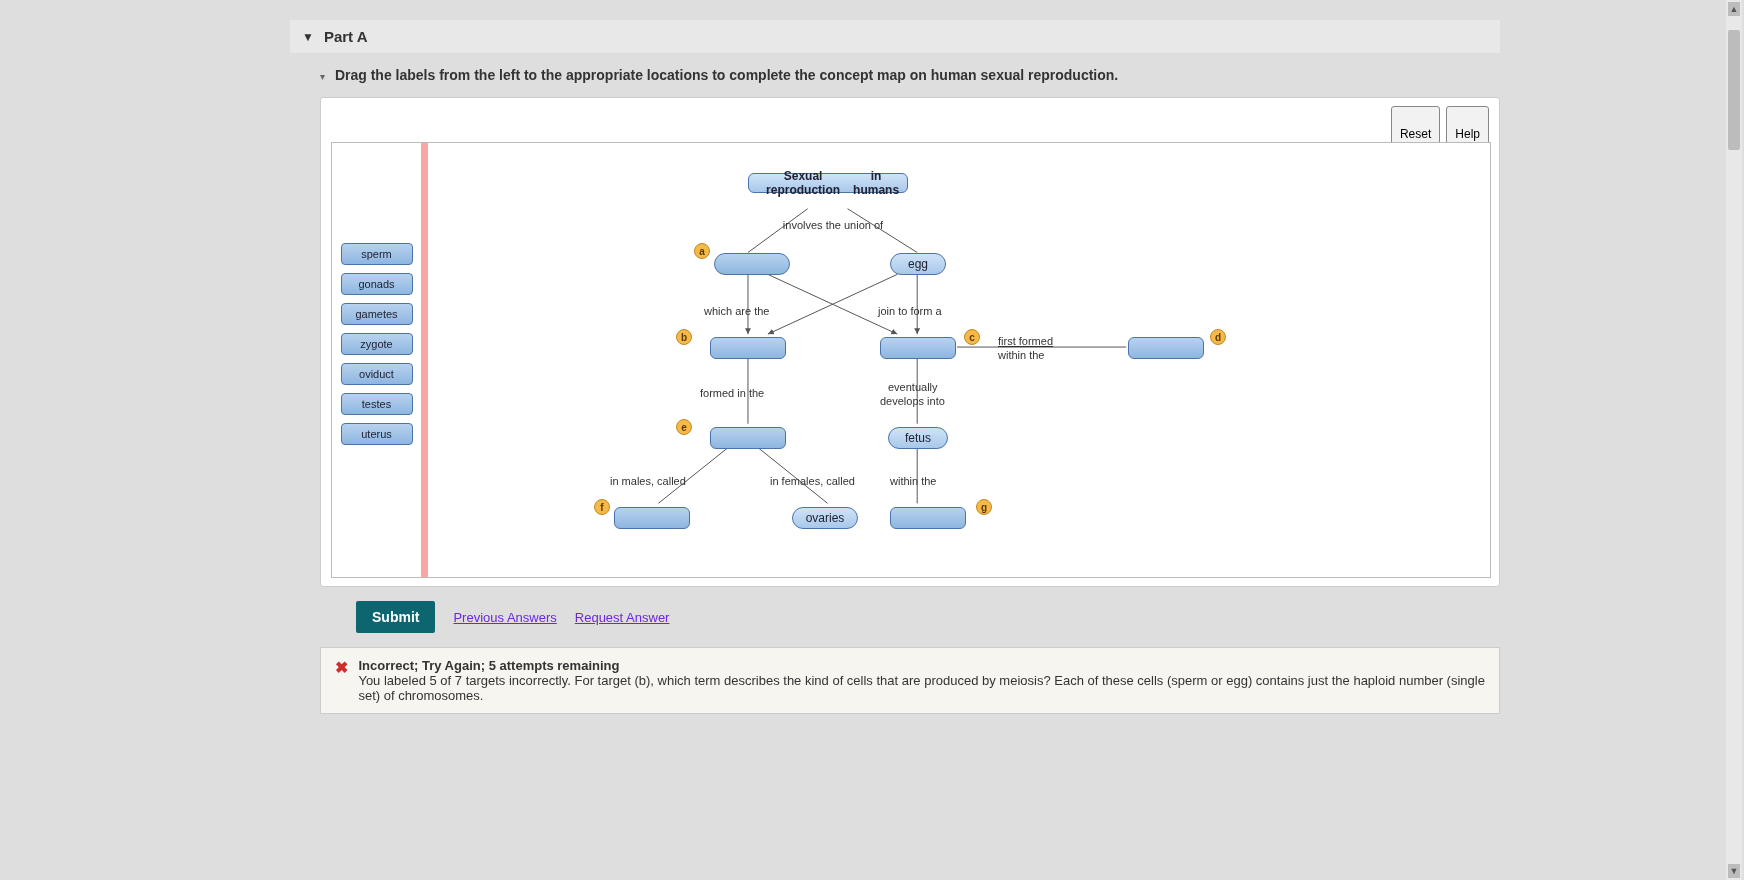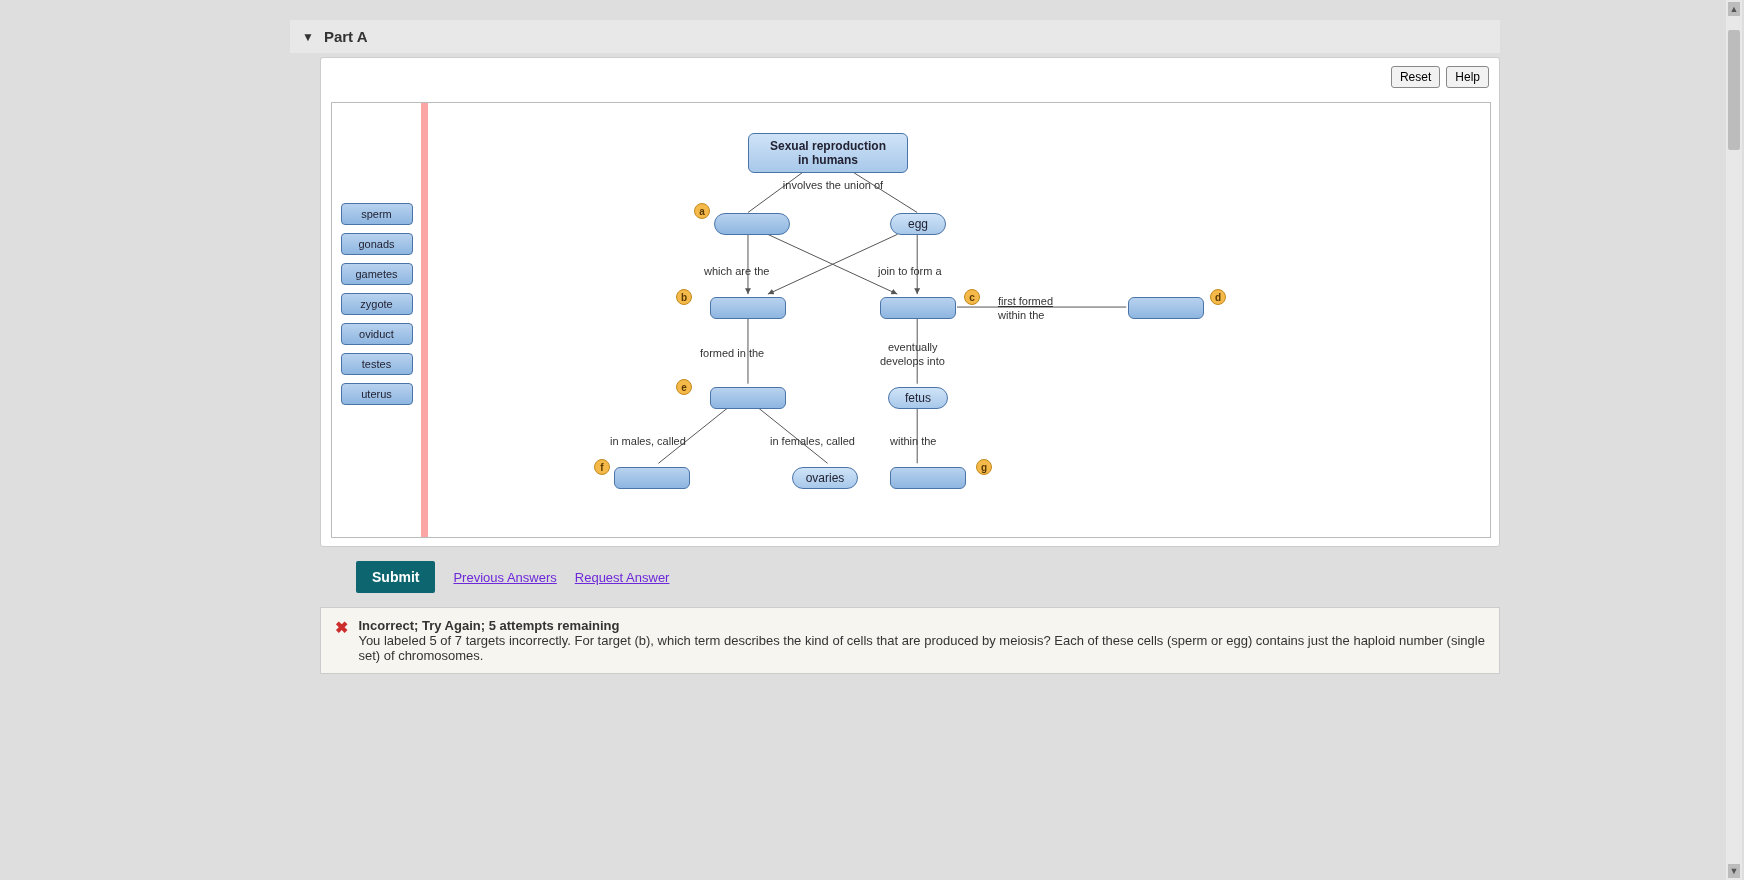--- a/index.html
+++ b/index.html
@@ -46,21 +46,21 @@
   }
   .toolbar {
     position: absolute;
     right: 10px;
     top: 8px;
     display: flex;
     gap: 6px;
   }
   .toolbar button {
     font-size: 12px;
-    padding: 3px 8px;
+    padding: 20px 8px;
     border: 1px solid #888;
     background: #f2f2f2;
     border-radius: 3px;
     cursor: pointer;
   }
   .canvas {
     position: absolute;
     left: 10px;
     top: 44px;
     width: 1160px;
@@ -221,20 +221,24 @@
 </head>
 <body>
 
 <div class="page">
 
   <div class="part-header">
     <span class="caret">▼</span>
     <span>Part A</span>
   </div>
 
+  <div class="instructions">
+    <span class="mini-caret">▾</span>
+    <span>Drag the labels from the left to the appropriate locations to complete the concept map on human sexual reproduction.</span>
+  </div>
 
   <div class="workarea">
     <div class="toolbar">
       <button>Reset</button>
       <button>Help</button>
     </div>
 
     <div class="canvas">
 
       <div class="bank">
@@ -272,21 +276,21 @@
           <line x1="320" y1="216" x2="320" y2="282" stroke="#555" stroke-width="1"></line>
 
           <line x1="490" y1="216" x2="490" y2="282" stroke="#555" stroke-width="1"></line>
 
           <line x1="300" y1="306" x2="230" y2="362" stroke="#555" stroke-width="1"></line>
           <line x1="330" y1="306" x2="400" y2="362" stroke="#555" stroke-width="1"></line>
 
           <line x1="490" y1="306" x2="490" y2="362" stroke="#555" stroke-width="1"></line>
         </svg>
 
-        <div class="node root" style="left:320px; top:30px; width:160px; height:40px; flex-direction:column; line-height:1.2;">
+        <div class="node root" style="left:320px; top:30px; width:160px; height:20px; line-height:1.2;">
           <span>Sexual reproduction</span>
           <span>in humans</span>
         </div>
         <div class="linktext" style="left:340px; top:76px; width:130px;">involves the union of</div>
 
         <div class="badge" style="left:266px; top:100px;">a</div>
         <div class="slot pill" style="left:286px; top:110px;"></div>
         <div class="node" style="left:462px; top:110px; width:56px; height:22px; border-radius:11px;">egg</div>
 
         <div class="linktext" style="left:276px; top:162px;">which are the</div>

